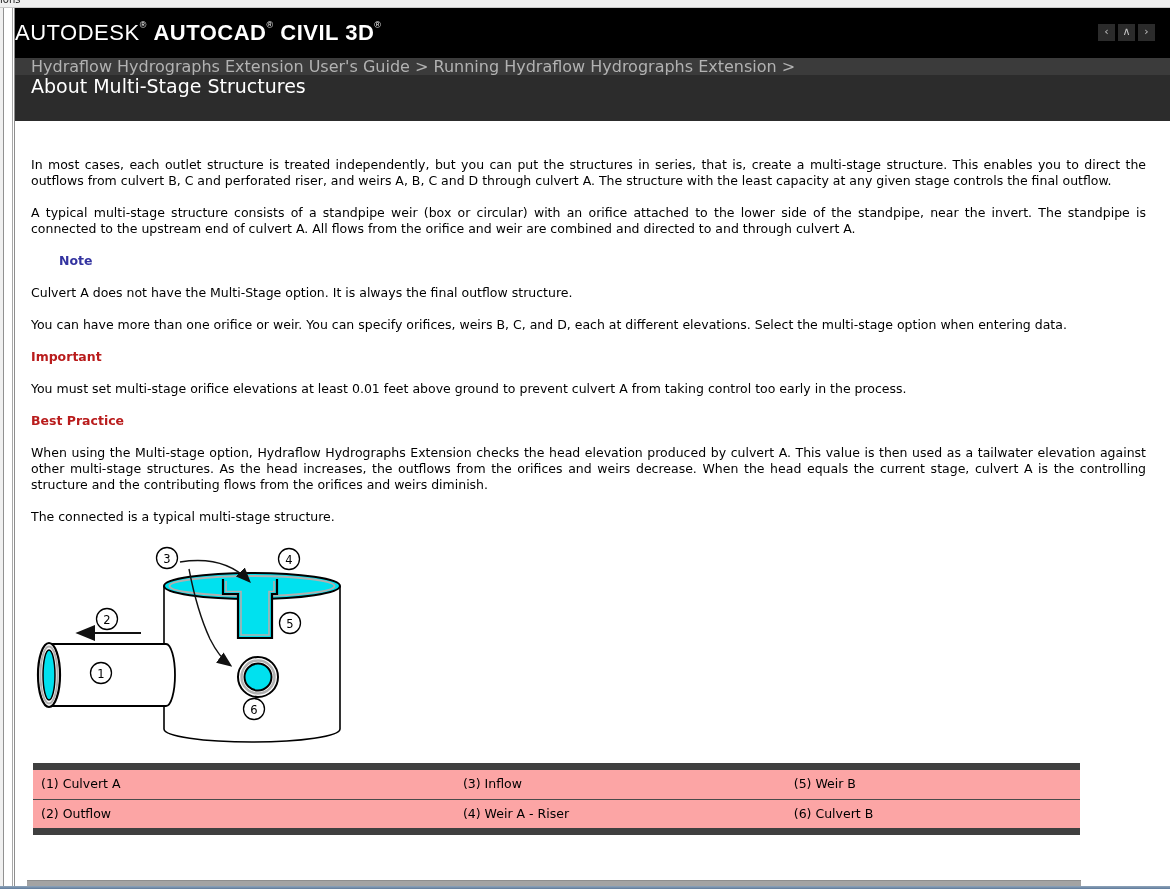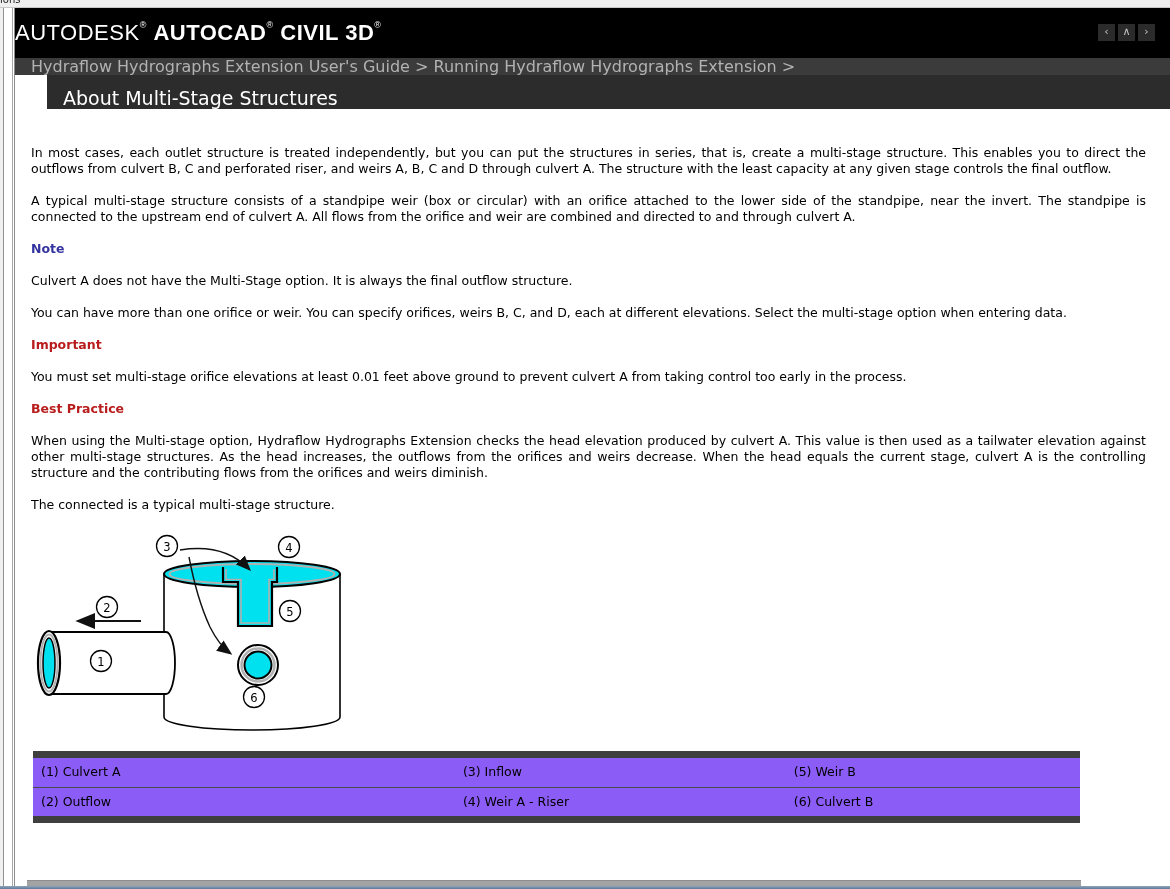--- a/index.html
+++ b/index.html
@@ -27,43 +27,43 @@
   .logo .bold { font-weight:700; }
   .logo sup { font-size:9px; vertical-align:12px; font-weight:400; }
   .nav-btns { position:absolute; right:15px; top:16px; display:flex; gap:3px; }
   .nav-btn { width:17px; height:17px; background:#2b2b2b; color:#c4c4c4;
              font-size:11px; line-height:16px; text-align:center; cursor:pointer;
              font-family:"DejaVu Sans", sans-serif; }
 
   .breadcrumb-bar { height:17px; background:#3b3b3b; display:flex; align-items:center; }
   .breadcrumb { margin-left:16px; color:#b2b2b2; font-size:16px; white-space:nowrap; cursor:pointer; }
 
-  .title-bar { height:34px; background:#2c2c2c; display:flex; align-items:flex-end;margin-left:32px; }
+  .title-bar { height:46px; background:#2c2c2c; display:flex; align-items:flex-start; }
   .page-title { margin-left:16px; color:#fff; font-size:19px; }
 
   .content { padding:36px 24px 0 16px; color:#000; font-size:12.5px; line-height:16px; }
   .content p { text-align:justify; margin-bottom:16px; }
   .callout { font-weight:bold; margin-bottom:16px; }
-  .note-label { color:#3333a0; }
+  .note-label { color:#3333a0;margin-left:28px; }
   .alert-label { color:#b91c1c; }
 
   
   .diagram { margin-top:16px; height:212px; }
   .diagram svg { display:block; }
   .cyan { fill:#00e1ef; }
   .outline { fill:none; stroke:#000; }
   .grayline { fill:none; stroke:#b0b0b0; }
   .lbl-circle { fill:#fff; stroke:#000; stroke-width:1.3; }
   .lbl-num { font-size:11.5px; fill:#000; text-anchor:middle; font-family:"DejaVu Sans", sans-serif; }
 
   
   .legend { width:1047px; margin:10px 0 0 2px;
             border-top:7px solid #3f3f3f; border-bottom:7px solid #3f3f3f; }
   .legend table { width:100%; border-collapse:collapse; table-layout:fixed; }
-  .legend td { background:#8b5cf6; height:29px; padding-left:8px; font-size:12.5px;
+  .legend td { background:#fca5a5; height:29px; padding-left:8px; font-size:12.5px;
                color:#000; vertical-align:middle; }
   .legend tr + tr td { border-top:1px solid #4a4a4a; }
   .col1 { width:40.3%; } .col2 { width:31.6%; } .col3 { width:28.1%; }
 
   
   .hscroll { position:absolute; left:27px; top:880px; width:1054px; height:6px;
              background:#a3a3a3; border-top:1px solid #8e8e8e; cursor:pointer; }
   .bottom-edge { position:absolute; left:0; top:886px; width:1170px; height:3px;
                  background:linear-gradient(to bottom,#8fa4ba,#5e7b9c); }
 </style>

